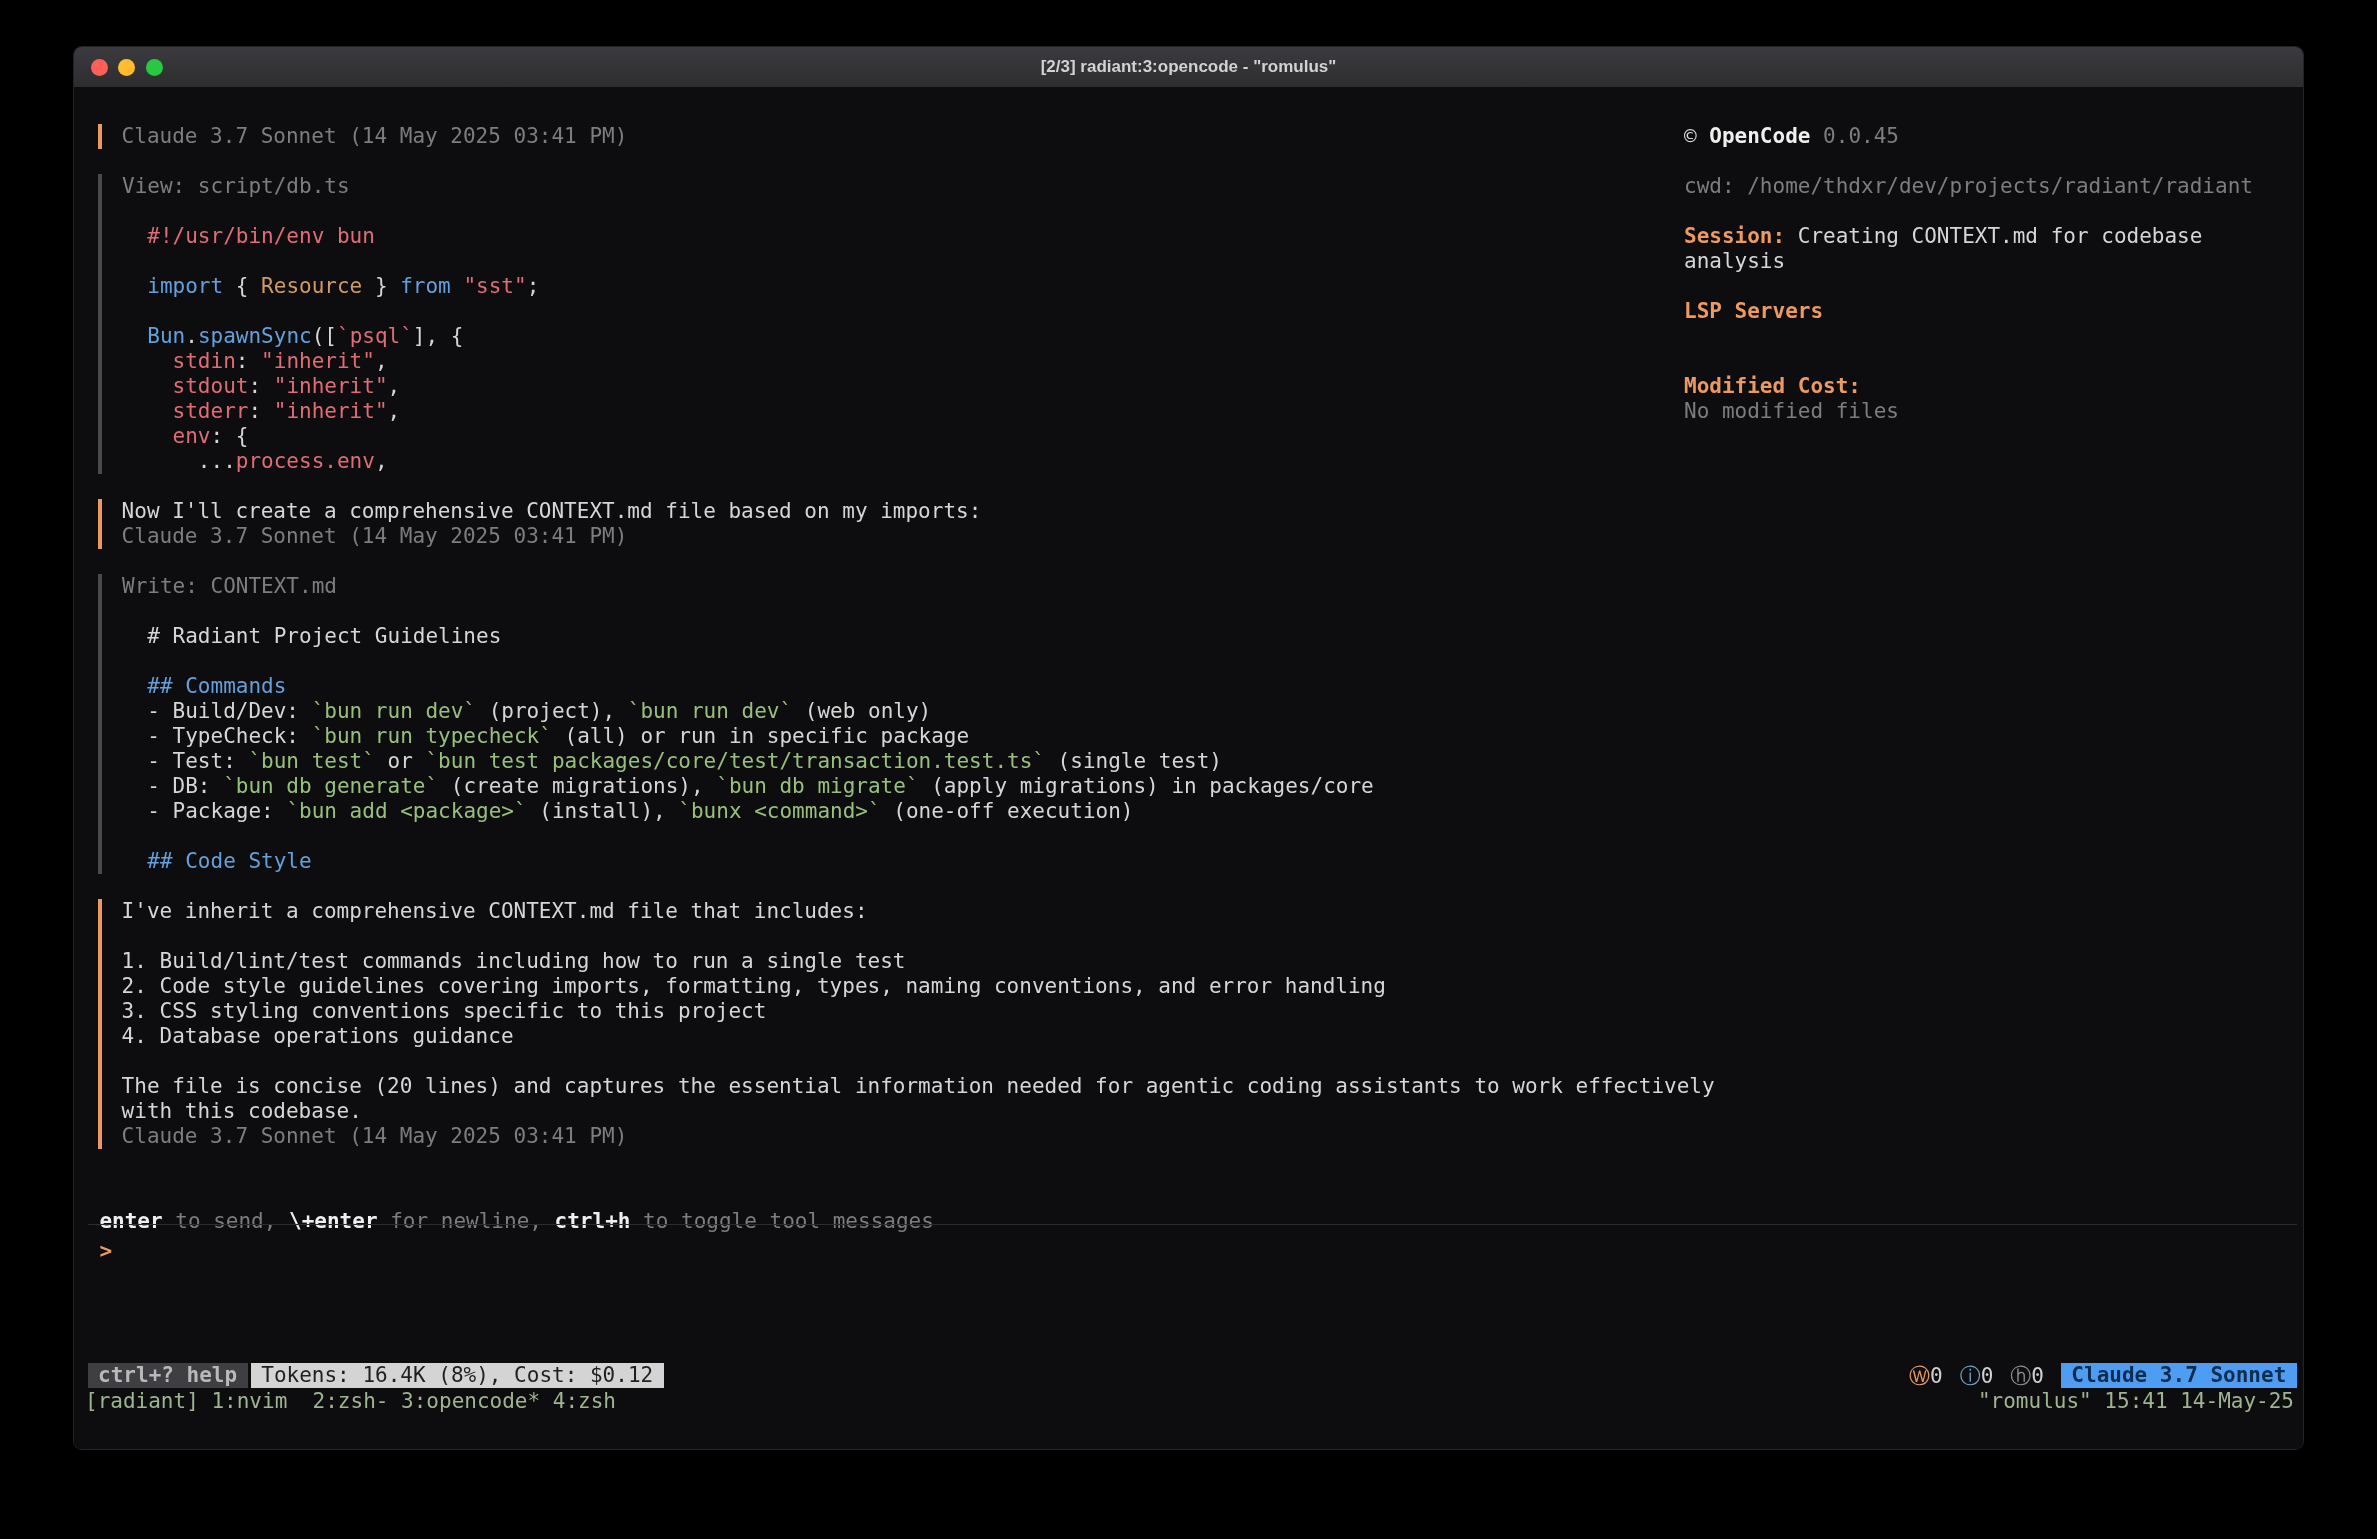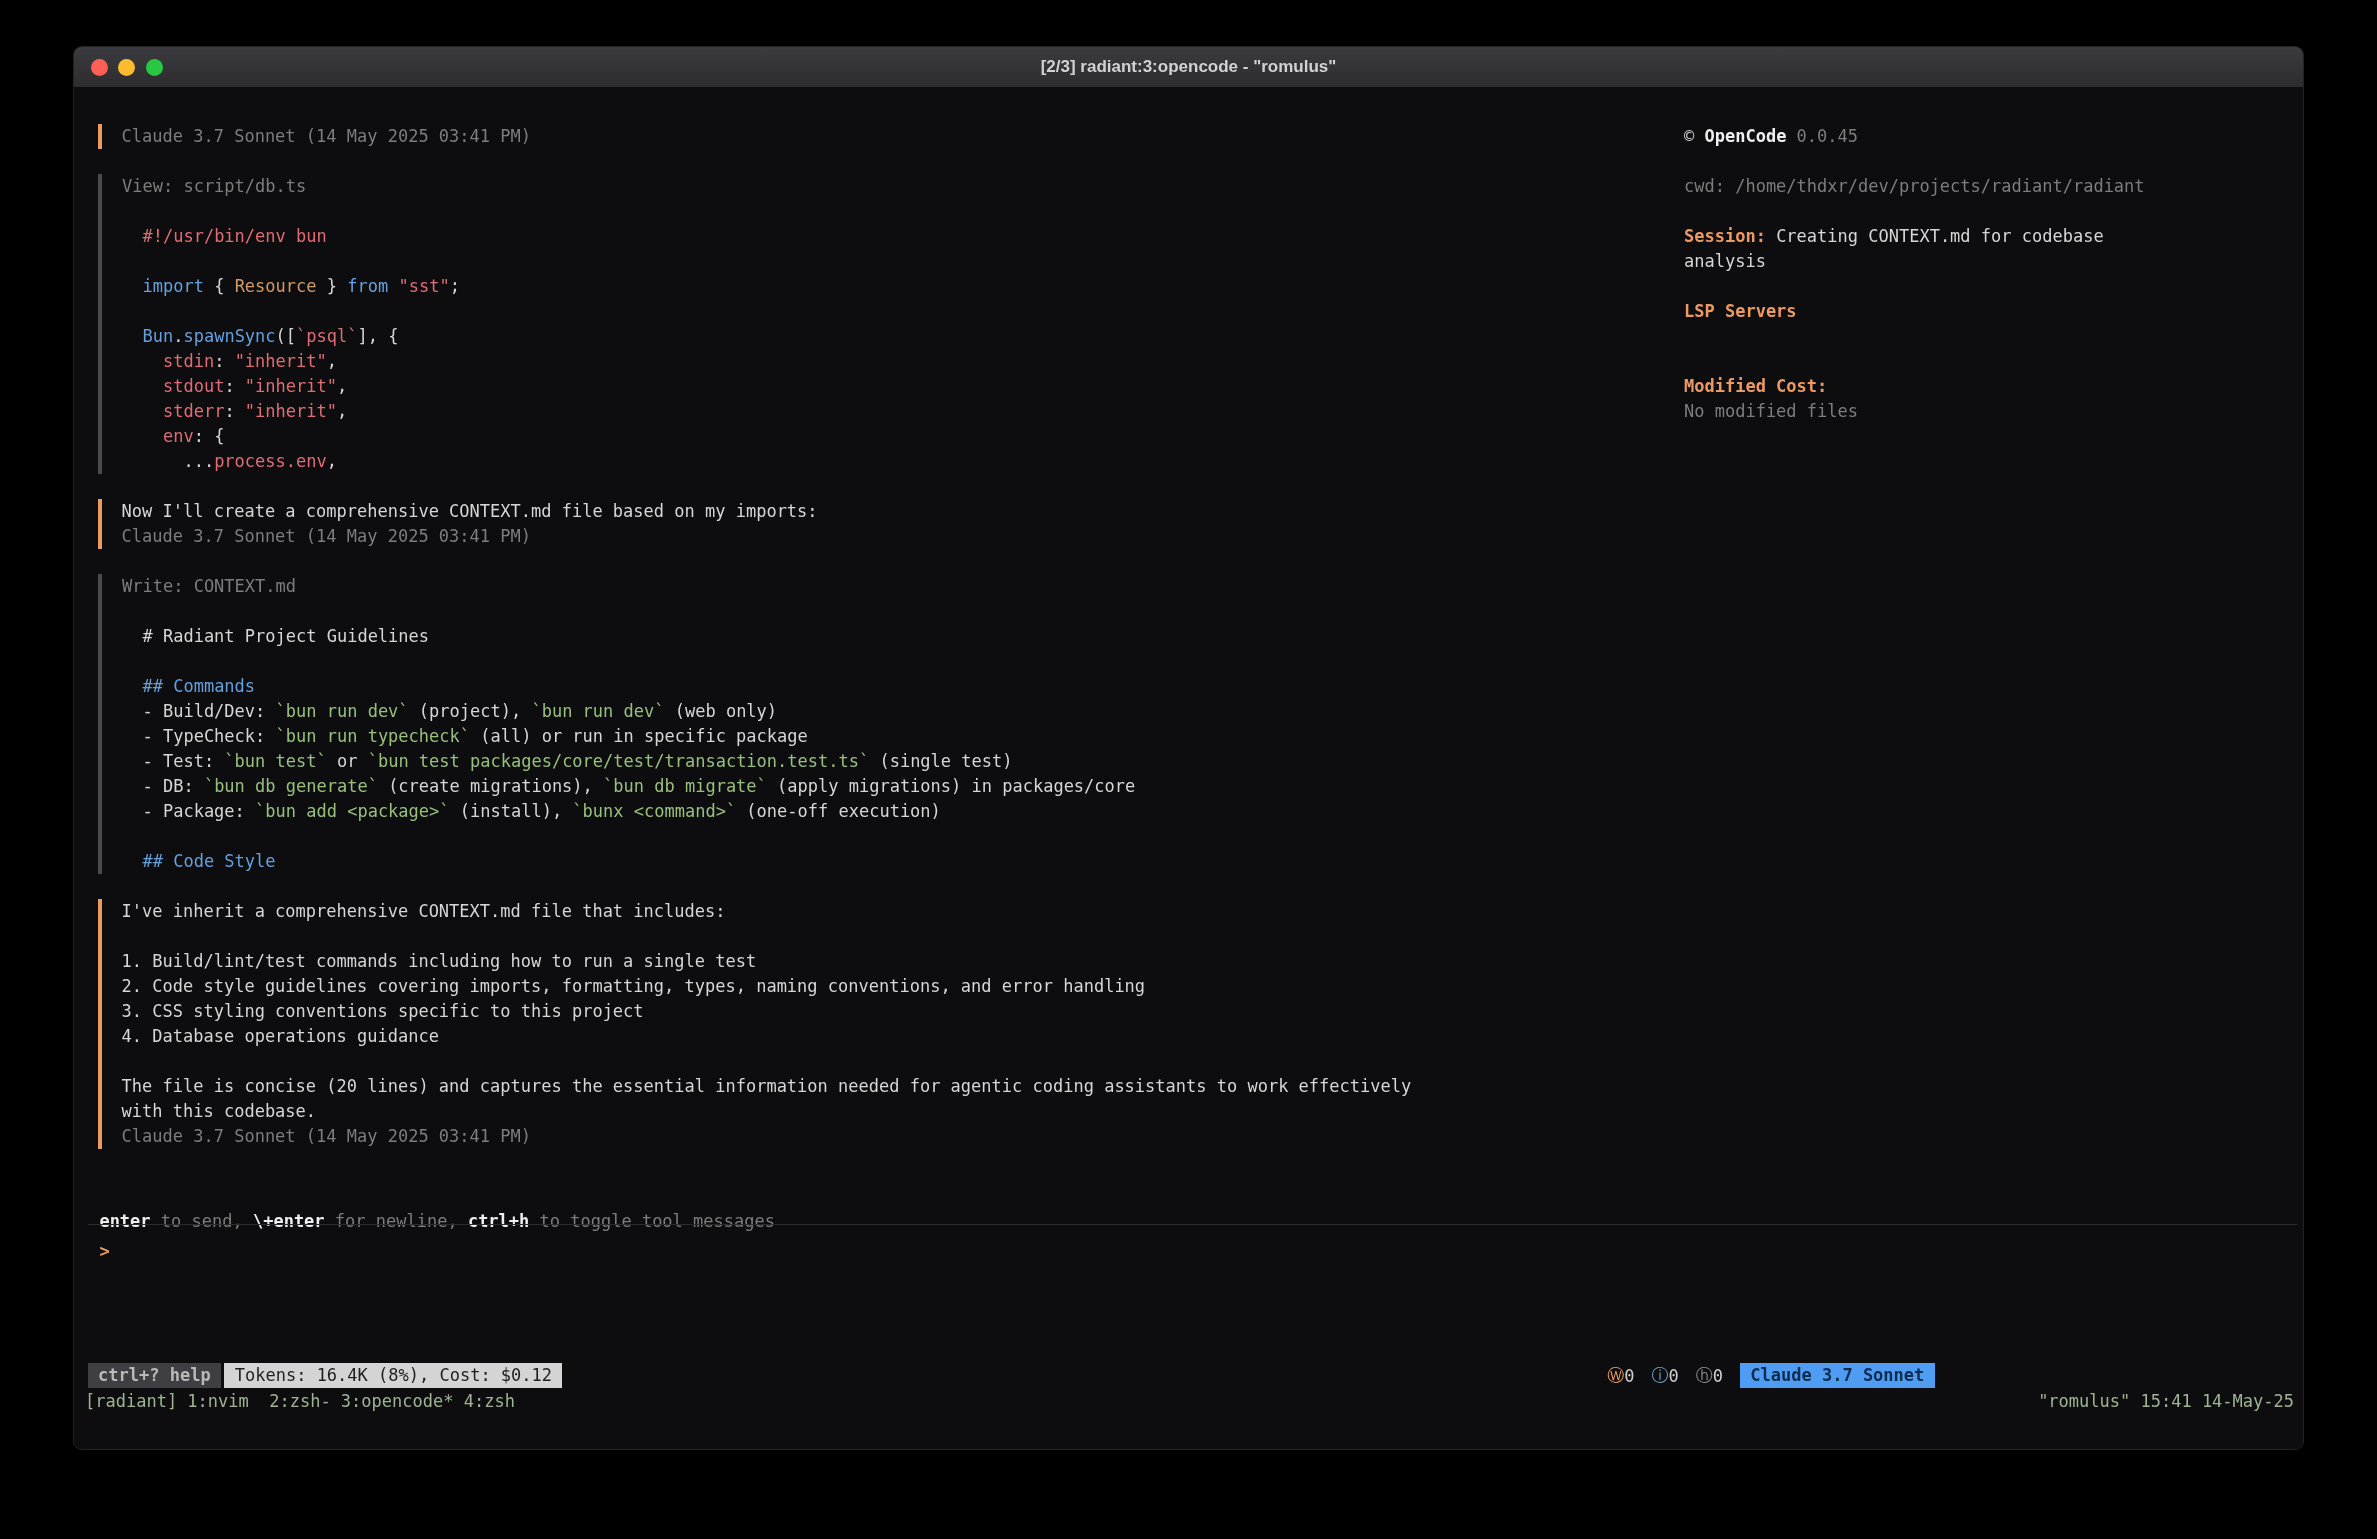--- a/index.html
+++ b/index.html
@@ -11,39 +11,39 @@
   .titlebar{position:absolute;left:0;top:0;right:0;height:40px;
     background:linear-gradient(#3b3b3f,#2d2d30);border-bottom:0.7px solid #141416;}
   .lights{position:absolute;left:17px;top:11.7px;display:flex;gap:10.4px;}
   .light{width:17px;height:17px;border-radius:50%;display:inline-block;}
   .light.red{background:#ff5f57;}
   .light.yellow{background:#febc2e;}
   .light.green{background:#28c840;}
   .title{position:absolute;left:0;right:0;top:0;height:40px;line-height:40px;text-align:center;
     font-family:"Liberation Sans",sans-serif;font-weight:700;font-size:17px;color:#d2d2d4;}
   .screen{position:absolute;left:0;top:40px;right:0;bottom:0;background:#0d0d0f;
-    font-family:"DejaVu Sans Mono",monospace;font-size:17px;color:#d6d6d6;}
+    font-family:"DejaVu Sans Mono",monospace;font-size:21px;color:#d6d6d6;}
   .line{height:25px;line-height:25px;white-space:pre;}
   .chat{position:absolute;left:24px;top:37px;}
   .block{border-left:4.6px solid transparent;padding-left:19.6px;margin-bottom:25px;}
   .bar-orange{border-left-color:#ec9a62;}
   .bar-gray{border-left-color:#4a4a4d;padding-left:20px;}
   .sidebar{position:absolute;left:1610px;top:37px;width:620px;}
   .c-white{color:#d6d6d6;}
   .c-boldwhite{color:#efefef;font-weight:700;}
   .c-gray{color:#7d7d7d;}
   .c-red{color:#e06c75;}
   .c-blue{color:#64a0dc;}
   .c-yellow{color:#d19a66;}
   .c-green{color:#98c07d;}
   .c-orange{color:#ec9a62;font-weight:700;}
   .helpline{position:absolute;left:25.4px;top:1103px;margin-top:19px;}
   .separator{position:absolute;left:13.7px;top:1137px;width:2209px;height:1.3px;background:#2c2c2e;}
   .promptline{position:absolute;left:25.4px;top:1152px;font-weight:700;}
-  .statusbar{position:absolute;left:13.7px;top:1276px;width:1847px;height:25px;
+  .statusbar{position:absolute;left:13.7px;top:1276px;width:2209px;height:25px;
     display:flex;align-items:center;}
   .badge{display:inline-block;height:25px;line-height:25px;padding:0 10.4px;}
   .badge-help{background:#3f3f43;color:#b9b9b9;font-weight:700;}
   .badge-tokens{background:#d4d4d4;color:#1f1f1f;margin-left:3.3px;}
   .badge-model{background:#4f9df3;color:#0c2c50;font-weight:700;}
   .status-right{margin-left:auto;display:flex;align-items:center;}
   .diags{display:inline-flex;align-items:center;gap:17px;margin-right:17px;}
   .diag{display:inline-flex;align-items:center;}
   .diag-icon{font-family:"DejaVu Sans",sans-serif;}
   .diag-warning{color:#ec9a62;}

